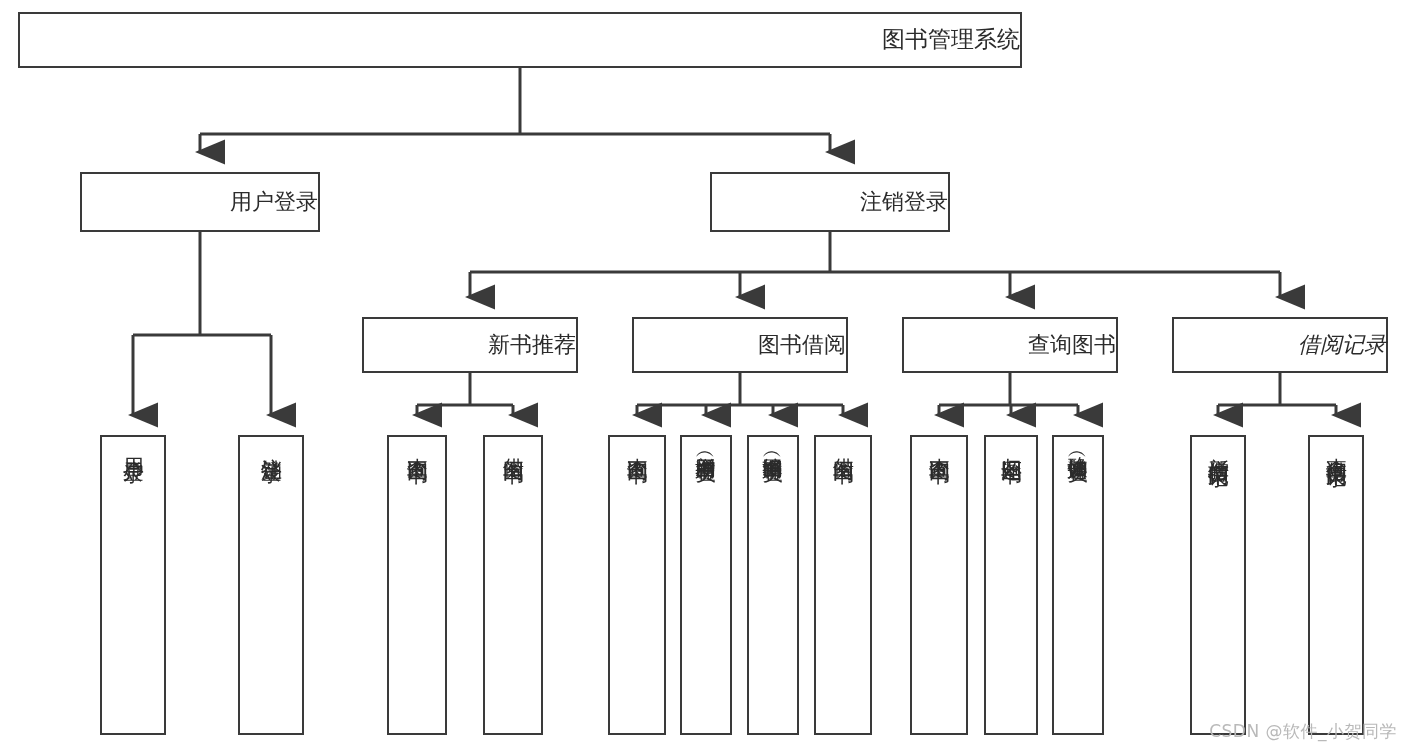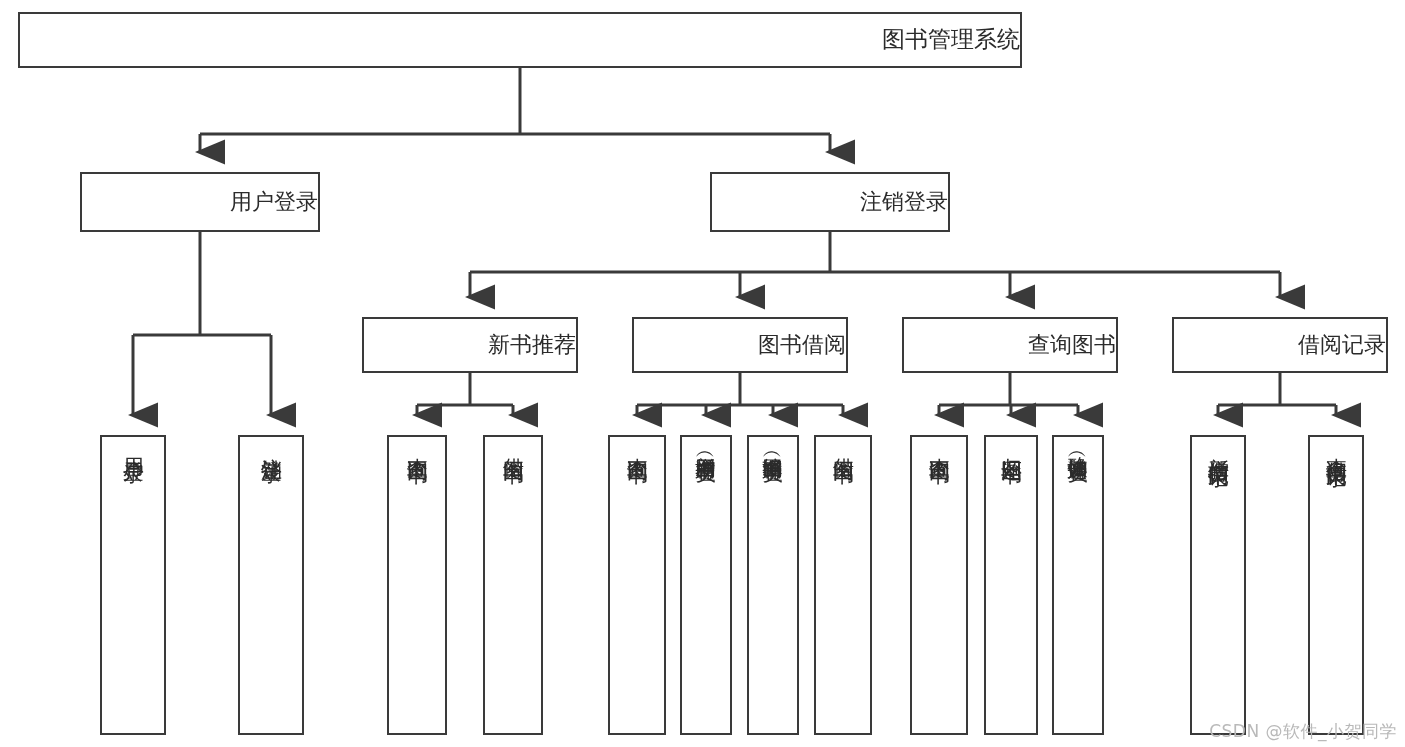--- a/index.html
+++ b/index.html
@@ -147,21 +147,21 @@
 
   <div class="node horiz" style="left:362px; top:317px; width:216px; height:56px;padding-left:41px;">
     <span class="label">新书推荐</span>
   </div>
   <div class="node horiz" style="left:632px; top:317px; width:216px; height:56px;padding-left:18px;">
     <span class="label">图书借阅</span>
   </div>
   <div class="node horiz" style="left:902px; top:317px; width:216px; height:56px;">
     <span class="label">查询图书</span>
   </div>
-  <div class="node horiz" style="left:1172px; top:317px; width:216px; height:56px;">
+  <div class="node horiz" style="left:1172px; top:317px; width:216px; height:56px;font-style:italic;">
     <span class="label">借阅记录</span>
   </div>
 
   <div class="node vert" style="left:100px; top:435px; width:66px; height:300px;">
     <span class="label">用户登录</span>
   </div>
   <div class="node vert" style="left:238px; top:435px; width:66px; height:300px;">
     <span class="label">注销登录</span>
   </div>
 

